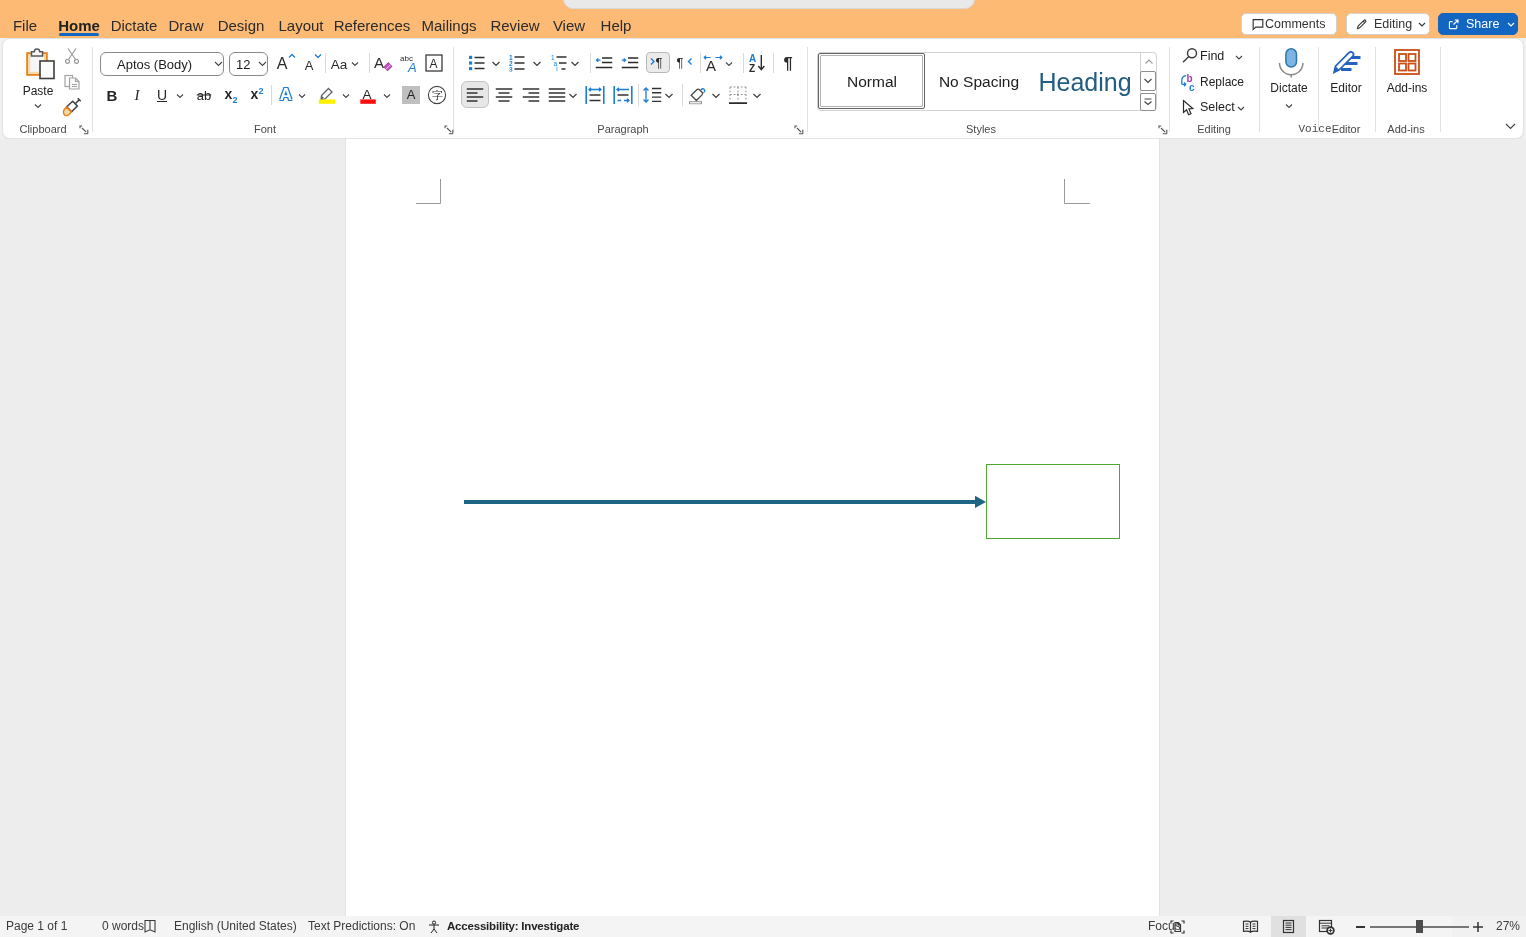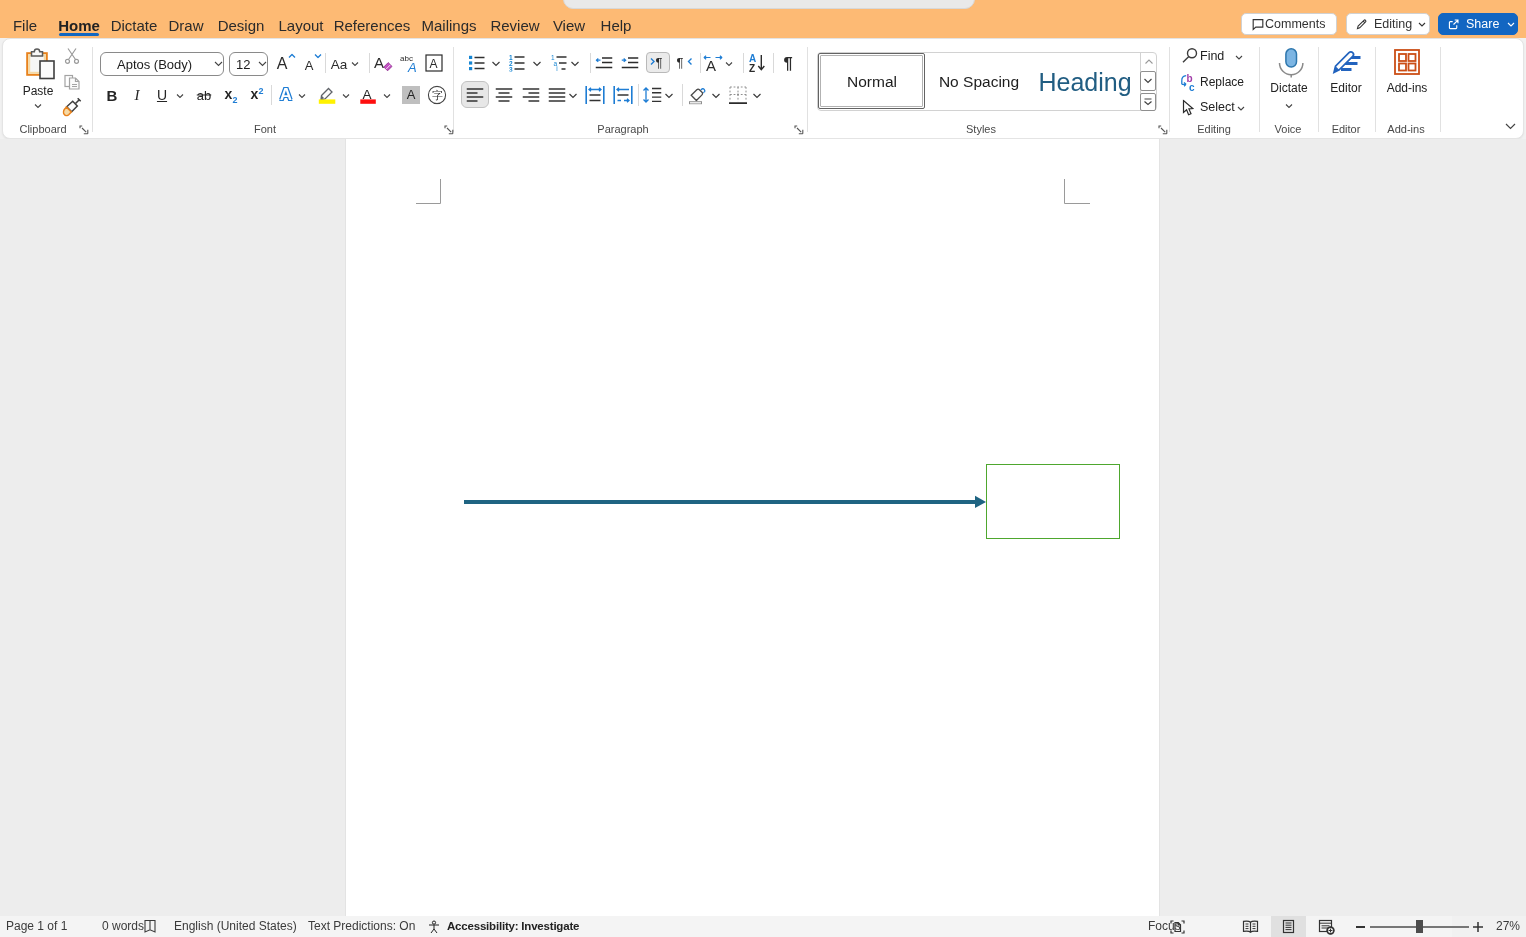--- a/index.html
+++ b/index.html
@@ -83,21 +83,21 @@
     <div class="gdiv" style="left:1256px;"></div>
     <div class="gdiv" style="left:1315px;"></div>
     <div class="gdiv" style="left:1372px;"></div>
     <div class="gdiv" style="left:1437px;"></div>
 
     <div class="glbl" style="left:40px;">Clipboard</div>
     <div class="glbl" style="left:262px;">Font</div>
     <div class="glbl" style="left:620px;">Paragraph</div>
     <div class="glbl" style="left:978px;">Styles</div>
     <div class="glbl" style="left:1211px;">Editing</div>
-    <div class="glbl" style="left:1285px;">Voice</div>
+    <div class="glbl" style="left:1312px;font-family:Liberation Mono, monospace;">Voice</div>
     <div class="glbl" style="left:1343px;">Editor</div>
     <div class="glbl" style="left:1403px;">Add-ins</div>
 
     <svg class="abs" style="left:1502px; top:84px;" width="11" height="7" viewBox="0 0 11 7" fill="none" stroke="#444" stroke-width="1.2">
         <path d="M1 1 L5.5 5.5 L10 1"></path>
       </svg>
 
     <svg class="cc" style="left:37px; top:25px;" width="32" height="34" viewBox="0 0 32 34">
       <rect x="3.2" y="6.2" width="19.6" height="21.6" fill="#f6f6f6" stroke="#e8821d" stroke-width="2"></rect>
       <rect x="5.2" y="8.2" width="15.6" height="17.6" fill="none" stroke="#f6d9a4" stroke-width="2"></rect>

